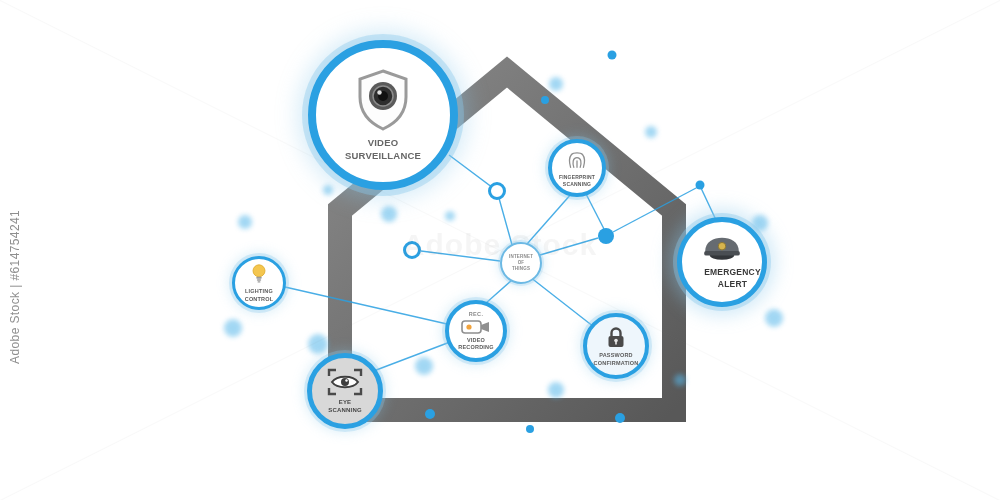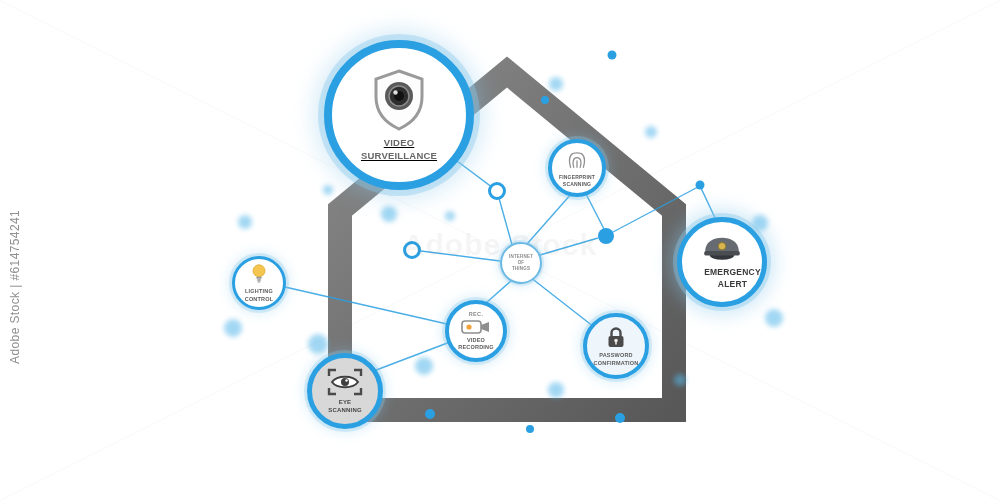--- a/index.html
+++ b/index.html
@@ -24,22 +24,22 @@
 
   
   .node{
     position:absolute;border-radius:50%;background:#fff;box-sizing:border-box;
     border:4px solid #2aa0e2;display:flex;flex-direction:column;align-items:center;justify-content:center;
     gap:3px;text-align:center;z-index:5;
     box-shadow:0 0 0 3px rgba(137,200,235,.30), 0 0 12px 4px rgba(137,200,235,.28);
   }
   .node-label{font-weight:600;color:#5a5a5a;line-height:1.3;letter-spacing:.2px;}
 
-  #node-video-surveillance{left:324px;top:40px;width:150px;height:150px;border-width:8px;gap:5px;
-    box-shadow:0 0 0 6px rgba(137,200,235,.40), 0 0 22px 10px rgba(137,200,235,.35);text-decoration:underline;}
+  #node-video-surveillance{left:308px;top:40px;width:150px;height:150px;border-width:8px;gap:5px;
+    box-shadow:0 0 0 6px rgba(137,200,235,.40), 0 0 22px 10px rgba(137,200,235,.35);}
   #node-video-surveillance .node-label{width:84px;font-size:9.5px;color:#666;}
 
   #node-fingerprint{left:548px;top:139px;width:58px;height:58px;}
   #node-fingerprint .node-label{width:46px;font-size:5px;}
 
   #node-emergency{left:677px;top:217px;width:90px;height:90px;border-width:5px;
     box-shadow:0 0 0 4px rgba(137,200,235,.40), 0 0 18px 8px rgba(137,200,235,.40);}
   #node-emergency .node-label{width:64px;font-size:8.5px;font-weight:800;color:#3a3a3a;margin-left:21px;}
 
   #node-lighting{left:232px;top:256px;width:54px;height:54px;border-width:3px;}

